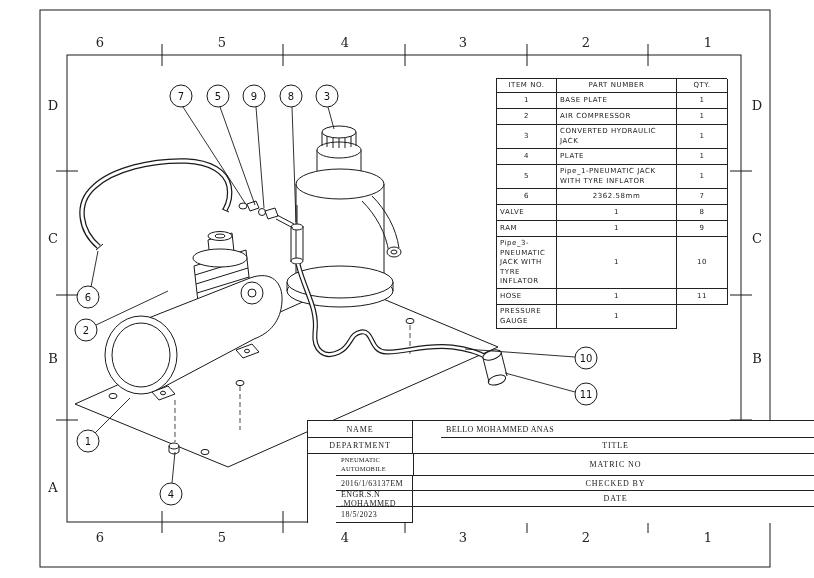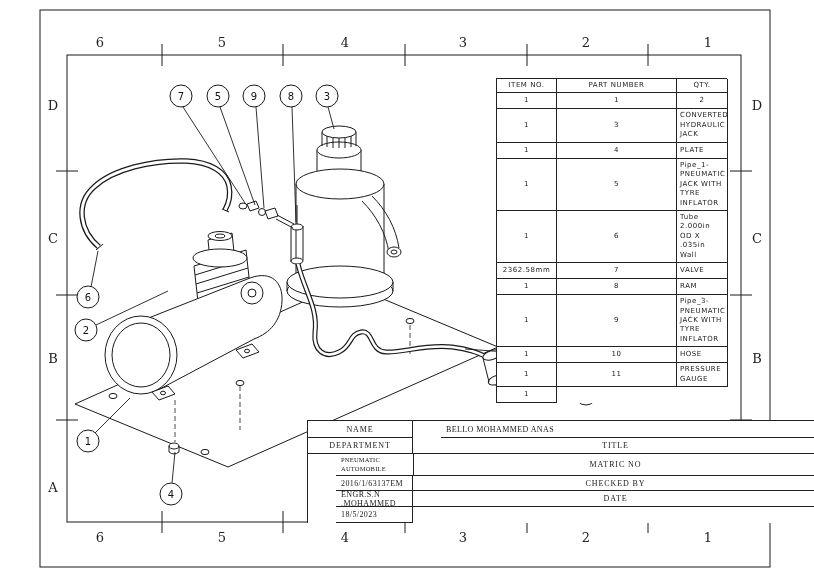--- a/index.html
+++ b/index.html
@@ -246,39 +246,40 @@
   <div class="grid-label" style="left:757px;top:238px">C</div>
   <div class="grid-label" style="left:757px;top:358px">B</div>
   <div class="grid-label" style="left:757px;top:487px">A</div>
 
   <div class="parts-table">
     <div class="pt-cell pt-head">ITEM NO.</div>
     <div class="pt-cell pt-head">PART NUMBER</div>
     <div class="pt-cell pt-head">QTY.</div>
 
     <div class="pt-cell pt-center">1</div>
+    <div class="pt-cell">BASE PLATE</div>
     <div class="pt-cell pt-center pt-qty">1</div>
 
     <div class="pt-cell pt-center">2</div>
+    <div class="pt-cell">AIR COMPRESSOR</div>
     <div class="pt-cell pt-center pt-qty">1</div>
 
     <div class="pt-cell pt-center">3</div>
     <div class="pt-cell">CONVERTED HYDRAULIC JACK</div>
     <div class="pt-cell pt-center pt-qty">1</div>
 
     <div class="pt-cell pt-center">4</div>
     <div class="pt-cell">PLATE</div>
     <div class="pt-cell pt-center pt-qty">1</div>
 
     <div class="pt-cell pt-center">5</div>
     <div class="pt-cell">Pipe_1-PNEUMATIC JACK WITH TYRE INFLATOR</div>
     <div class="pt-cell pt-center pt-qty">1</div>
 
     <div class="pt-cell pt-center">6</div>
-    <div class="pt-cell">Tube 2.000in OD X .035in Wall</div>
     <div class="pt-cell pt-center pt-qty">2362.58mm</div>
 
     <div class="pt-cell pt-center">7</div>
     <div class="pt-cell">VALVE</div>
     <div class="pt-cell pt-center pt-qty">1</div>
 
     <div class="pt-cell pt-center">8</div>
     <div class="pt-cell">RAM</div>
     <div class="pt-cell pt-center pt-qty">1</div>
 

